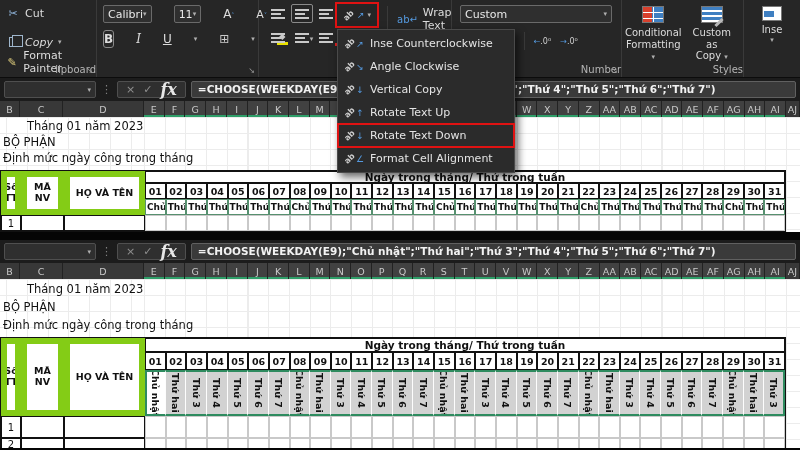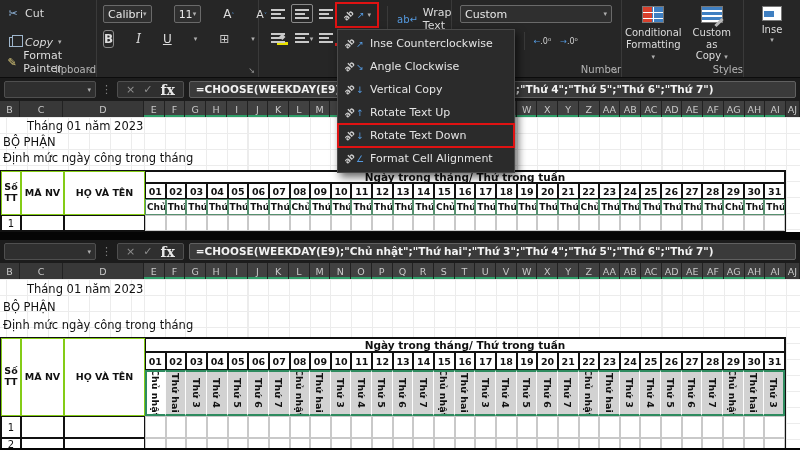--- a/index.html
+++ b/index.html
@@ -66,42 +66,42 @@
   
   .g-ins{flex:1 1 auto;display:flex;flex-direction:column;align-items:center;padding-top:6px;border-right:none;font-size:10px;line-height:1.2;}
   .ic-ins{width:20px;height:15px;background:#fff;border:1px solid #777;position:relative;margin-bottom:3px;}
   .ic-ins::before{content:"";position:absolute;left:1px;top:4px;width:10px;height:6px;background:#3f7fc1;}
 
   
   .fbar{height:23px;background:#1c1c1c;display:flex;align-items:center;gap:5px;padding:0 4px;}
   .namebox{width:92px;height:17px;background:#2f2f2f;border:1px solid #4f4f4f;border-radius:2px;display:flex;align-items:center;justify-content:flex-end;padding-right:4px;}
   .dots{color:#808080;font-size:11px;}
   .fxbox{height:17px;background:#2f2f2f;border:1px solid #4f4f4f;border-radius:2px;display:flex;align-items:center;gap:8px;padding:0 8px;color:#8f8f8f;font-size:11px;}
-  .fx{font-family:"DejaVu Serif","Liberation Serif",serif;color:#e8e8e8;font-weight:bold;font-size:14px;}
+  .fx{font-family:"DejaVu Serif","Liberation Serif",serif;font-style:italic;color:#e8e8e8;font-weight:bold;font-size:16px;}
   .ffield{flex:1;height:17px;background:#3a3a3a;border:1px solid #606060;border-radius:2px;color:#f2f2f2;font-size:10.5px;line-height:15px;padding:0 6px;white-space:nowrap;overflow:hidden;font-weight:bold;}
 
   
   .cols{height:16px;display:grid;grid-template-columns:20px 43px 81px repeat(31,1fr) 14px;background:#2b2b2b;}
   .colcell{display:flex;align-items:center;justify-content:center;font-size:9.5px;color:#c9c9c9;background:#383838;border-right:1px solid #222;}
   .colcell.sel{background:#414141;box-shadow:inset 0 -2px 0 #2e9e68;}
 
   
   .sheet{position:relative;background:#fff;overflow:hidden;
     background-image:
       repeating-linear-gradient(to right,#ececec 0 1px,transparent 1px 20.7px),
       repeating-linear-gradient(to bottom,#ececec 0 1px,transparent 1px 16px);
     background-position:144px 0,0 0;}
   .sheet-top{height:115px;}
   .sheet-bot{height:169px;}
   .sline{position:absolute;color:#111;font-size:11.5px;white-space:nowrap;}
 
   
   .tbl{position:absolute;left:0;width:786px;display:grid;grid-template-columns:20px 43px 81px repeat(31,1fr);background:#fff;border:1px solid #111;}
   .c{display:flex;align-items:center;justify-content:center;font-weight:bold;color:#111;overflow:hidden;}
-  .hleft{grid-row:1/4;border:1px solid #84cc16;font-size:9.5px;text-align:center;line-height:1.15;}
+  .hleft{grid-row:1/4;border:6px solid #84cc16;font-size:9.5px;text-align:center;line-height:1.15;}
   .htitle{grid-column:4/span 31;border:1px solid #111;font-size:10.5px;}
   .dnum{border:1px solid #111;font-size:9.5px;}
   .dname{border:1px solid #57906f;font-size:9px;justify-content:flex-start;padding-left:1px;white-space:nowrap;}
   .dname-rot{background:#d2d2d2;border-top:2px solid #2e8b5f;border-bottom:2px solid #2e8b5f;border-right:1px solid #fdfdfd;
     writing-mode:vertical-rl;font-size:9.5px;white-space:nowrap;justify-content:center;}
   .dname-rot.first{background:#fff;border-left:2px solid #2e8b5f;}
   .dname-rot.last{border-right:2px solid #2e8b5f;}
   .drow-left{border:1px solid #111;font-weight:normal;font-size:10px;}
   .drow-day{border:1px solid #c9c9c9;}
 

